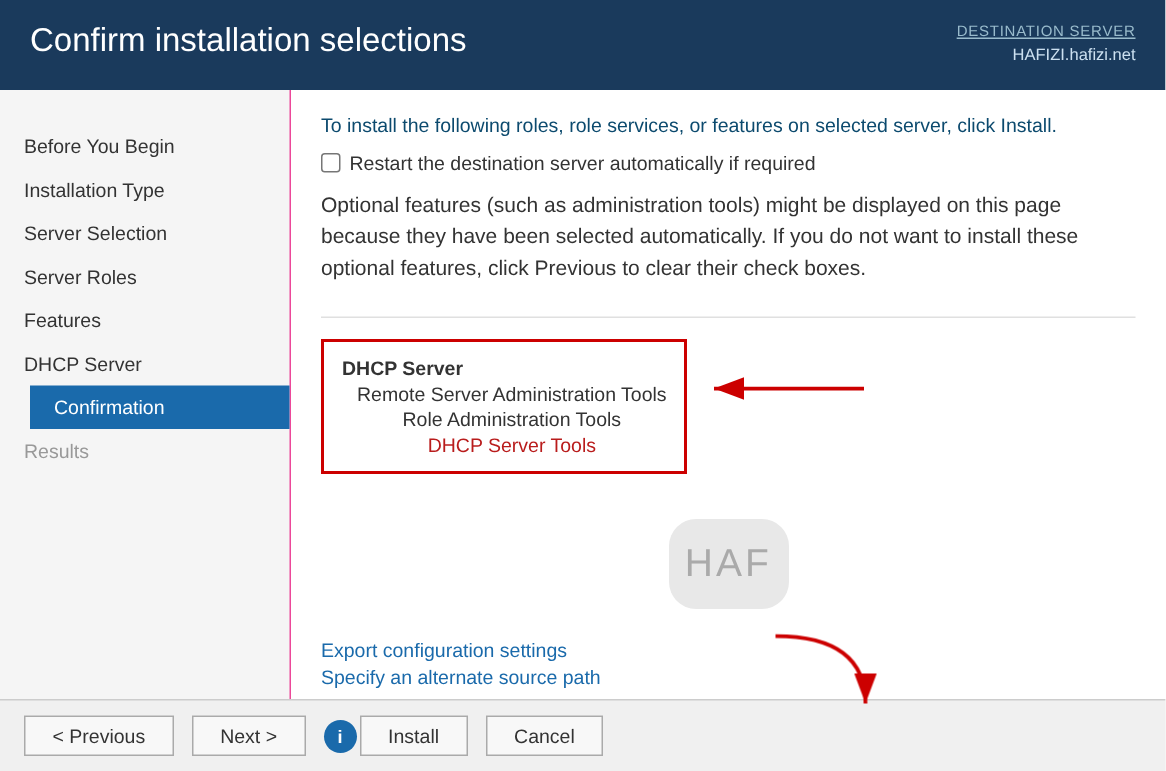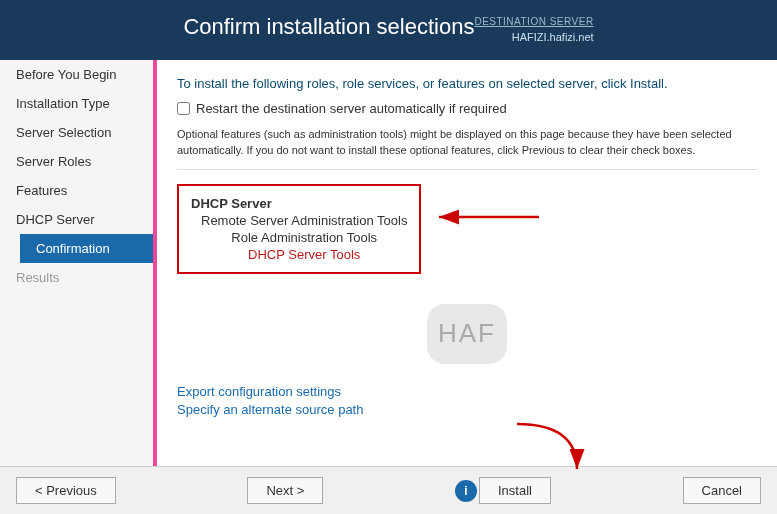--- a/index.html
+++ b/index.html
@@ -14,21 +14,21 @@
       flex-direction: column;
     }
 
     
     .header {
       background: #1a3a5c;
       color: white;
       padding: 14px 20px;
       display: flex;
       align-items: flex-start;
-      justify-content: center;
+      justify-content: space-between;
     }
     .header-title {
       font-size: 22px;
       font-weight: 300;
       color: #ffffff;
     }
     .header-server {
       text-align: right;
       font-size: 11px;
       color: #cce0f0;
@@ -45,24 +45,24 @@
     
     .main {
       display: flex;
       flex: 1;
       background: #fff;
       overflow: hidden;
     }
 
     
     .sidebar {
-      width: 157px;
+      width: 194px;
       background: #f5f5f5;
-      border-right: 4px solid #ec4899;
-      padding-top: 0;
+      border-right: 1px solid #ec4899;
+      padding-top: 23px;
       flex-shrink: 0;
     }
     .sidebar-item {
       padding: 7px 16px;
       color: #333;
       font-size: 13px;
       cursor: pointer;
       white-space: nowrap;
     }
     .sidebar-item.active {
@@ -96,26 +96,26 @@
     }
     .checkbox-row input[type=checkbox] {
       margin: 0;
     }
     .checkbox-label {
       font-size: 13px;
       color: #333;
     }
 
     .optional-text {
-      font-size: 11px;
+      font-size: 14px;
       color: #333;
       margin-bottom: 14px;
       line-height: 1.5;
       border-bottom: 1px solid #e0e0e0;
-      padding-bottom: 10px;
+      padding-bottom: 22px;
     }
 
     
     .feature-box {
       border: 2px solid #cc0000;
       display: inline-block;
       padding: 8px 12px;
       margin-bottom: 12px;
       position: relative;
     }
@@ -172,23 +172,23 @@
       margin-bottom: 3px;
       cursor: pointer;
     }
 
     
     .footer {
       background: #f0f0f0;
       border-top: 1px solid #ccc;
       padding: 10px 16px;
       display: flex;
-      justify-content: space-between;
-      align-items: center;
-      gap: 22px;
+      justify-content: flex-start;
+      align-items: center;
+      gap: 12px;
       position: relative;
     }
     .footer-btn {
       padding: 5px 18px;
       font-size: 13px;
       border: 1px solid #aaa;
       background: #f8f8f8;
       cursor: pointer;
       color: #333;
       min-width: 70px;

